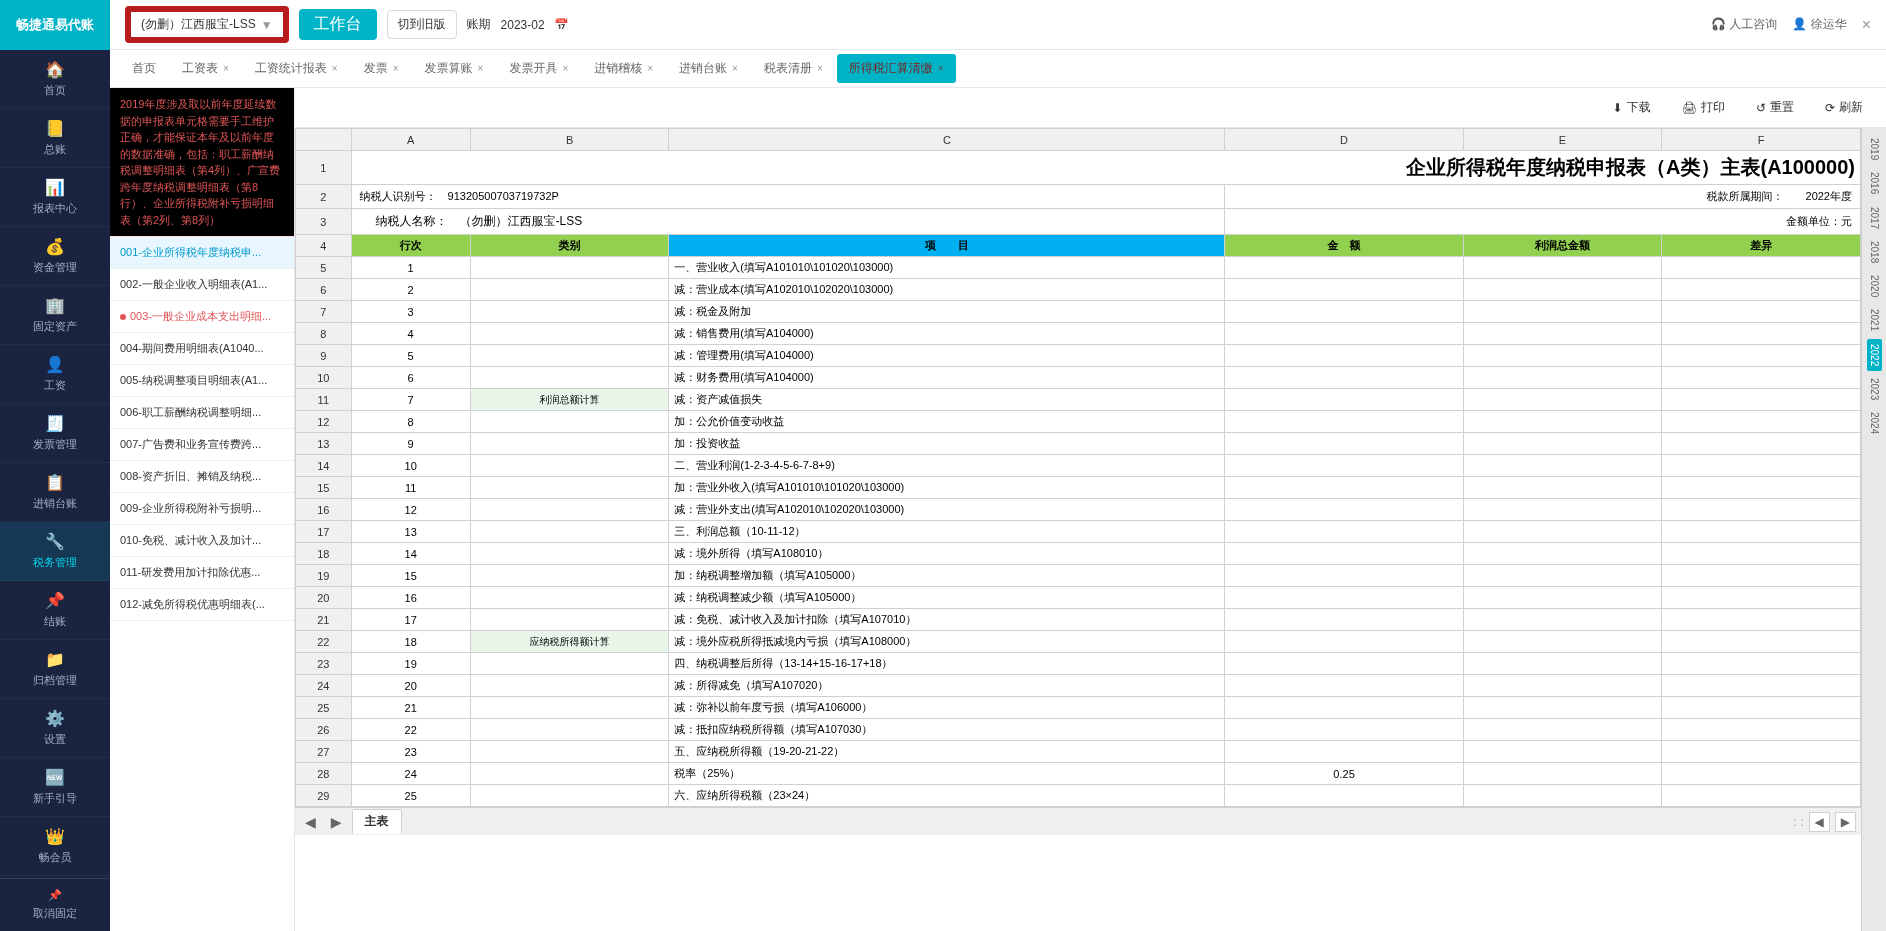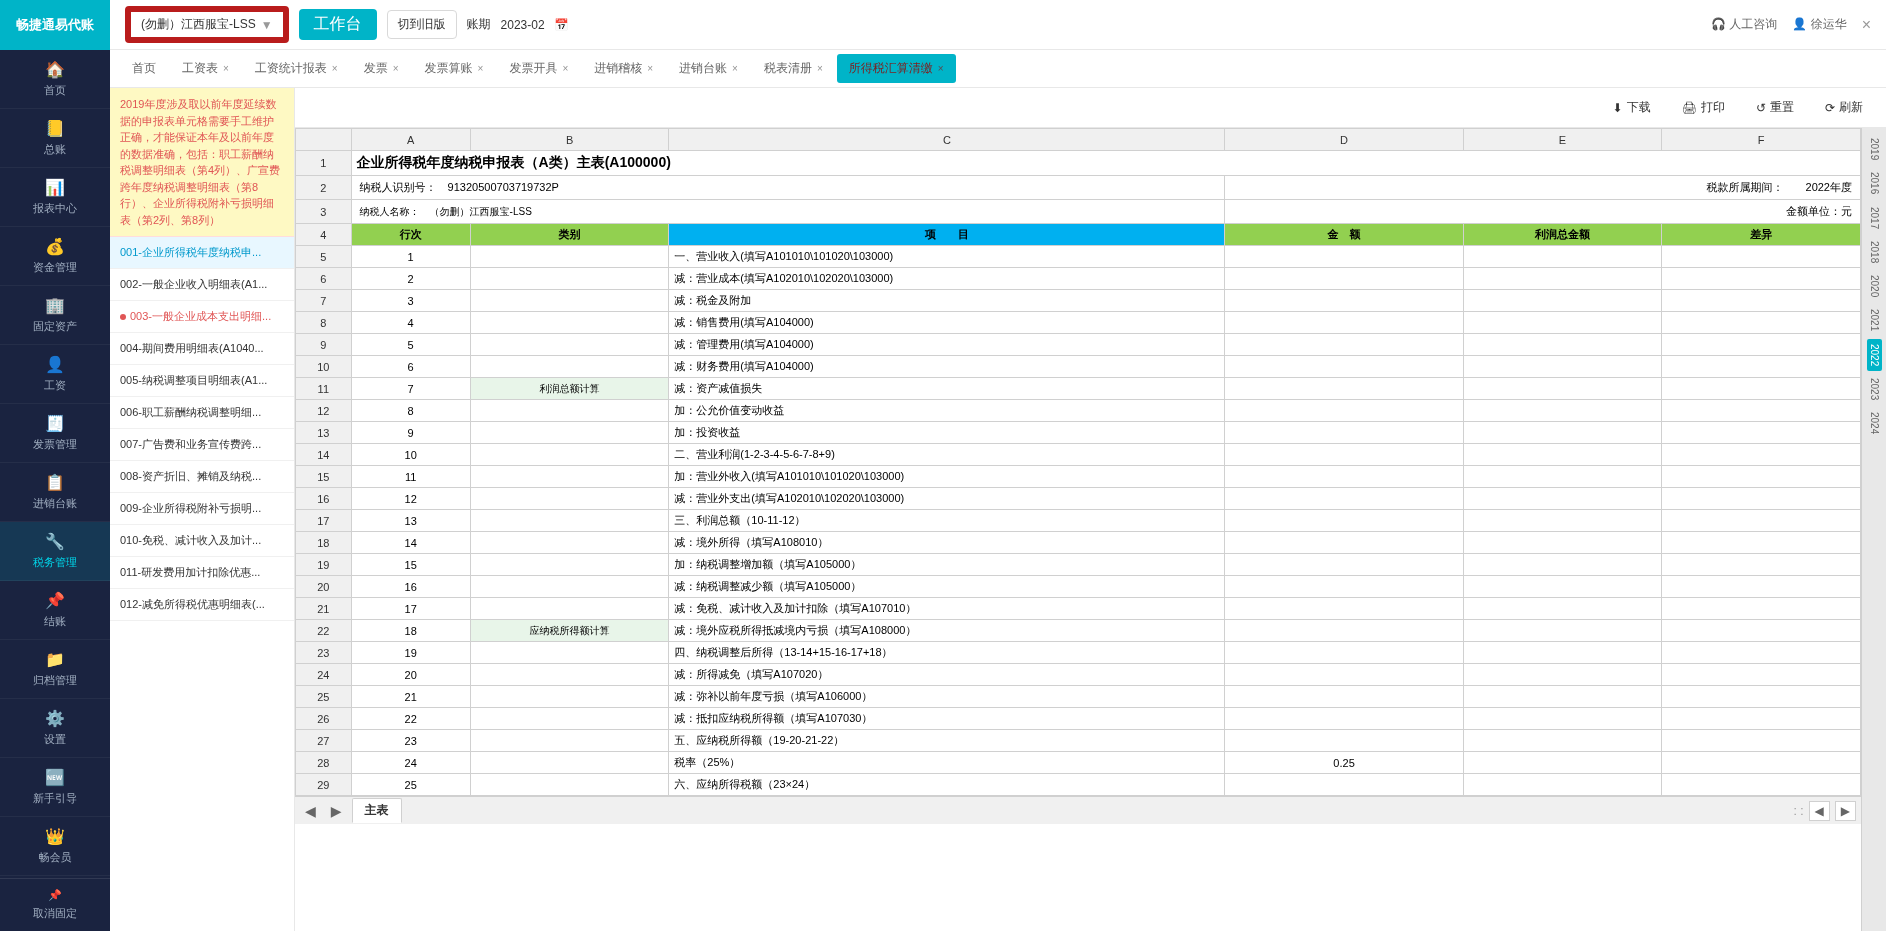--- a/index.html
+++ b/index.html
@@ -34,21 +34,21 @@
     .tabs-bar { height: 38px; background: white; display: flex; align-items: center; padding: 0 10px; border-bottom: 1px solid #e8e8e8; overflow-x: auto; flex-shrink: 0; gap: 2px; }
     .tab-item { display: flex; align-items: center; padding: 6px 12px; border-radius: 3px; cursor: pointer; font-size: 12px; color: #666; white-space: nowrap; gap: 5px; }
     .tab-item.active { background: #00b4c8; color: #7f1d1d; }
     .tab-close { font-size: 10px; color: inherit; cursor: pointer; opacity: 0.7; }
 
     
     .content-area { flex: 1; display: flex; overflow: hidden; }
 
     
     .left-panel { width: 185px; background: white; border-right: 1px solid #e8e8e8; display: flex; flex-direction: column; flex-shrink: 0; }
-    .warning-bar { background: #fef9c3; border-bottom: 1px solid #ffdddd; padding: 8px 10px; font-size: 11px; color: #e05555; line-height: 1.5; }
+    .warning-bar { background: #000000; border-bottom: 1px solid #ffdddd; padding: 8px 10px; font-size: 11px; color: #e05555; line-height: 1.5; }
 
     .report-list { flex: 1; overflow-y: auto; }
     .report-item { padding: 8px 10px; font-size: 11px; cursor: pointer; color: #333; border-bottom: 1px solid #f0f0f0; }
     .report-item.active { background: #e8f7ff; color: #0099cc; }
     .report-item.error { color: #e05555; }
     .report-item .dot { display: inline-block; width: 6px; height: 6px; border-radius: 50%; background: #e05555; margin-right: 4px; vertical-align: middle; }
 
     
     .right-content { flex: 1; display: flex; flex-direction: column; overflow: hidden; background: #f5f5f5; }
 
@@ -294,30 +294,30 @@
                   <th class="col-header">B</th>
                   <th class="col-header">C</th>
                   <th class="col-header">D</th>
                   <th class="col-header">E</th>
                   <th class="col-header">F</th>
                 </tr>
               </thead>
               <tbody id="spreadsheet-body">
               <tr>
                     <td class="row-num">1</td>
-<td colspan="6" class="title-row" style="text-align:left;font-weight:bold;font-size:14px;">企业所得税年度纳税申报表（A类）主表(A100000)</td>
+<td colspan="6" class="title-row" style="text-align:right;font-weight:bold;font-size:20px;">企业所得税年度纳税申报表（A类）主表(A100000)</td>
                   </tr>
                   <tr>
                     <td class="row-num">2</td>
 <td colspan="3" style="font-size:11px;padding:4px 8px;">纳税人识别号：　91320500703719732P</td>
 <td colspan="3" style="font-size:11px;padding:4px 8px;text-align:right;">税款所属期间：　　2022年度</td>
                   </tr>
                   <tr>
                     <td class="row-num">3</td>
-<td colspan="3" style="font-size:10px;padding:4px 8px;">纳税人名称：　（勿删）江西服宝-LSS</td>
+<td colspan="3" style="font-size:12px;padding:4px 24px;">纳税人名称：　（勿删）江西服宝-LSS</td>
 <td colspan="3" style="font-size:11px;padding:4px 8px;text-align:right;">金额单位：元</td>
                   </tr>
                   <tr>
                     <td class="row-num">4</td>
 <td class="th-green">行次</td>
 <td class="th-green">类别</td>
 <td class="th-blue">项　　目</td>
 <td class="th-green">金　额</td>
 <td class="th-green">利润总金额</td>
 <td class="th-green">差异</td>

